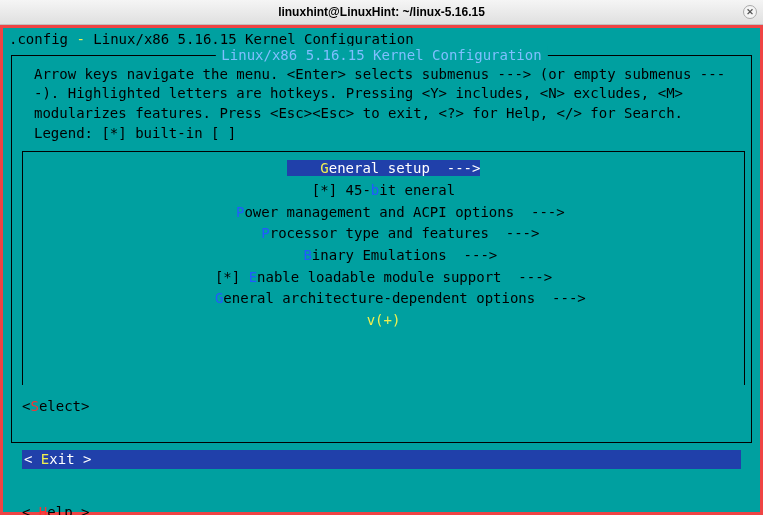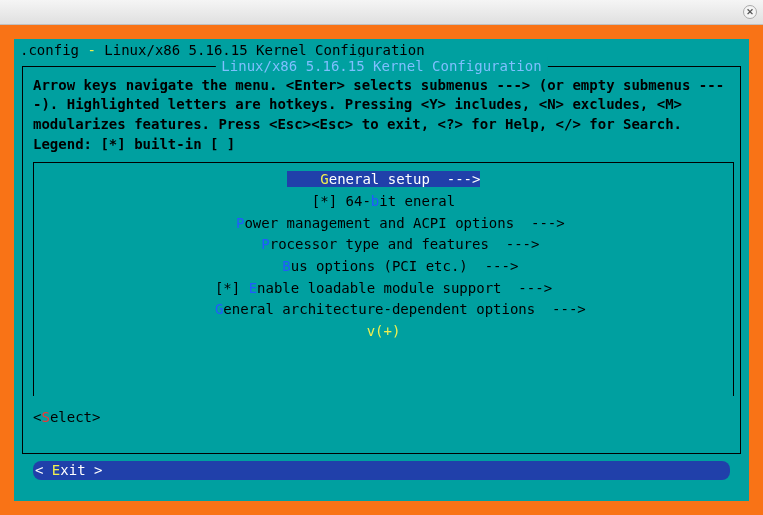--- a/index.html
+++ b/index.html
@@ -32,23 +32,23 @@
       border-radius: 50%;
       border: 1px solid #aaa;
       display: flex;
       align-items: center;
       justify-content: center;
       font-size: 9px;
       color: #555;
       background: #f5f5f5;
     }
     .terminal {
-      background: #f97316;
+      background: #ef4444;
       height: calc(515px - 25px);
-      padding: 14px;
+      padding: 3px;
     }
     .term-inner {
       background: #00a0a0;
       height: 100%;
       color: #c0c0c0;
       line-height: 1.35;
     }
     .header-line {
       color: #000;
       padding: 2px 6px;
@@ -68,23 +68,22 @@
       top: -10px;
       left: 50%;
       transform: translateX(-50%);
       background: #00a0a0;
       padding: 0 6px;
       color: #7fbfff;
       white-space: nowrap;
     }
     .help-text {
       color: #000;
-      margin: 6px 0 8px 0;
+      margin: 6px 0 8px 12px;
       line-height: 1.4;
-      font-weight: bold;
     }
     .menu-box {
       border: 1px solid #000;
       border-bottom: none;
       padding: 6px 28px 2px 28px;
       background: #00a0a0;
       height: 234px;
       margin-right: -4px;
     }
     .menu-item {
@@ -106,47 +105,47 @@
       gap: 34px;
       padding: 12px 0 8px 0;
       color: #000;
       flex-direction: column;
     }
     .btn .hotkey { color: #ff3030; }
     .btn.active {
       background: #2040aa;
       color: #fff;
       padding: 0 2px;
-      border-radius: 8px;
     }
     .btn.active .hotkey { color: #f0f050; }
   </style>
 </head>
 <body>
 
 <div class="titlebar">
+  <span>linuxhint@LinuxHint: ~/linux-5.16.15</span>
   <div class="titlebar-close">✕</div>
 </div>
 
 <div class="terminal">
   <div class="term-inner">
     <div class="header-line"><span>.config </span><span class="header-dash">-</span><span> Linux/x86 5.16.15 Kernel Configuration</span></div>
 
     <div class="main-box">
       <div class="box-title">Linux/x86 5.16.15 Kernel Configuration</div>
 
       <div class="help-text">Arrow keys navigate the menu.  &lt;Enter&gt; selects submenus ---&gt; (or empty submenus ----).  Highlighted letters are hotkeys.  Pressing &lt;Y&gt; includes, &lt;N&gt; excludes, &lt;M&gt; modularizes features.  Press &lt;Esc&gt;&lt;Esc&gt; to exit, &lt;?&gt; for Help, &lt;/&gt; for Search.  Legend: [*] built-in  [ ]</div>
 
       <div class="menu-box">
         <div id="menu-container">
             <div class="menu-item selected"><span class="sel-bg"><span>    </span><span class="hotkey">G</span><span>eneral setup  ---&gt;</span></span></div>
-            <div class="menu-item"><span>[*] 64-</span><span class="hotkey">b</span><span>it eneral</span></div>
+            <div class="menu-item"><span>[*] 45-</span><span class="hotkey">b</span><span>it eneral</span></div>
             <div class="menu-item"><span>    </span><span class="hotkey">P</span><span>ower management and ACPI options  ---&gt;</span></div>
             <div class="menu-item"><span>    </span><span class="hotkey">P</span><span>rocessor type and features  ---&gt;</span></div>
-            <div class="menu-item"><span>    </span><span class="hotkey">B</span><span>us options (PCI etc.)  ---&gt;</span></div>
+            <div class="menu-item"><span>    </span><span class="hotkey">B</span><span>inary Emulations  ---&gt;</span></div>
             <div class="menu-item"><span>[*] </span><span class="hotkey">E</span><span>nable loadable module support  ---&gt;</span></div>
             <div class="menu-item"><span>    </span><span class="hotkey">G</span><span>eneral architecture-dependent options  ---&gt;</span></div>
           </div>
         <div class="menu-item scroll-ind">v(+)</div>
       </div>
 
       <div class="button-row" id="button-row">
           <span class="btn"><span>&lt;</span><span class="hotkey">S</span><span>elect&gt;</span></span>
           <span class="btn active"><span>&lt; </span><span class="hotkey">E</span><span>xit &gt;</span></span>
           <span class="btn"><span>&lt; </span><span class="hotkey">H</span><span>elp &gt;</span></span>

